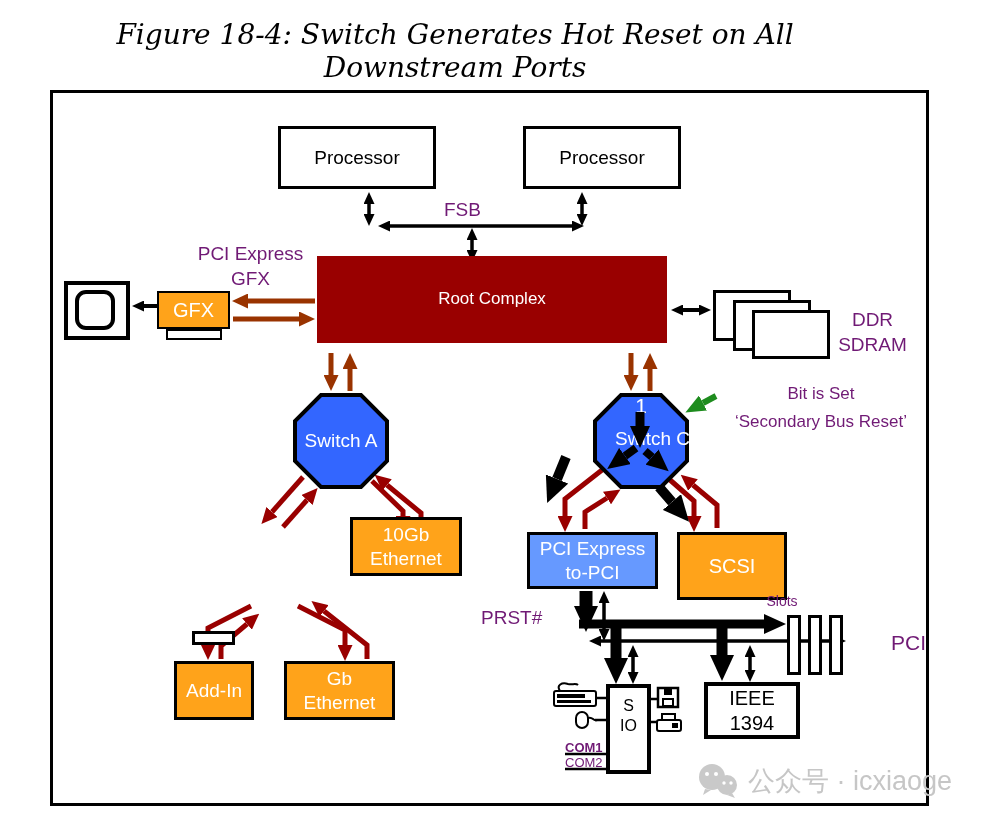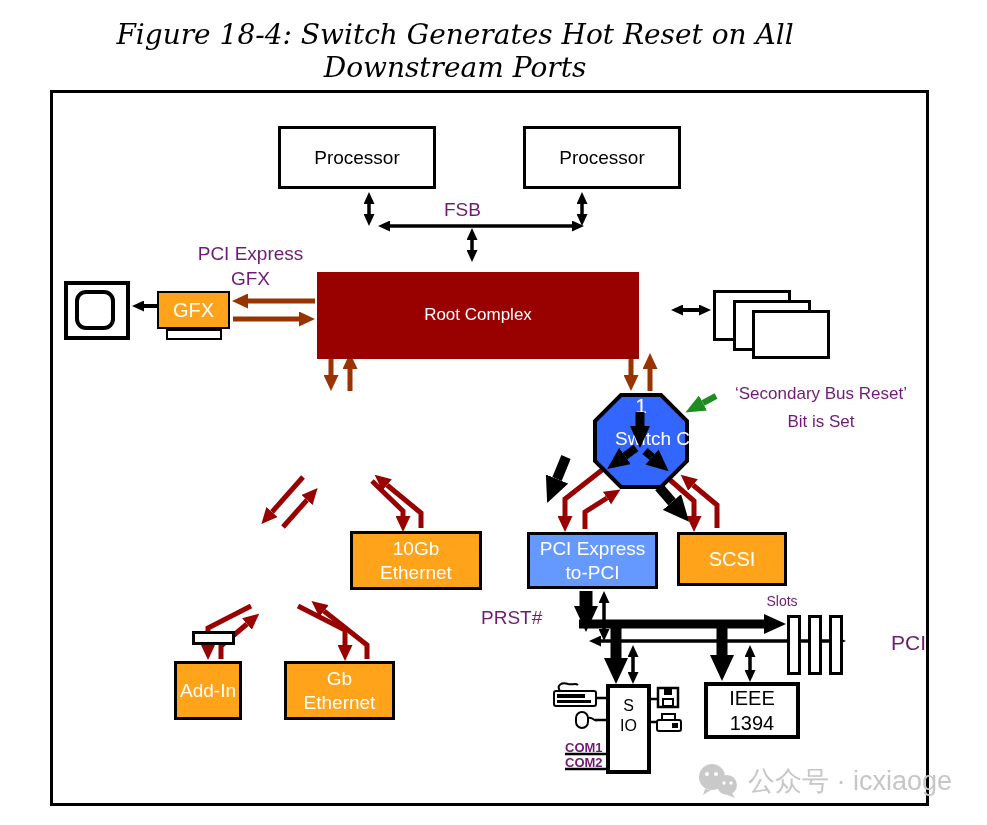--- a/index.html
+++ b/index.html
@@ -141,69 +141,79 @@
       <line class="cn" x1="565" y1="754" x2="610" y2="754"></line>
       <line class="cn" x1="565" y1="769" x2="610" y2="769"></line>
     </g>
   </svg>
 
   <div class="box" style="left:278px;top:126px;width:158px;height:63px">Processor</div>
   <div class="box" style="left:523px;top:126px;width:158px;height:63px">Processor</div>
 
   <div class="lbl" style="left:444px;top:198px">FSB</div>
 
-  <div class="box rcbox" style="left:317px;top:272px;width:322px;height:87px">Root Complex</div>
+  <div class="box rcbox" style="left:317px;top:256px;width:350px;height:87px">Root Complex</div>
 
   <div class="lbl center" style="left:183px;top:242px;width:135px">
     <div>PCI Express</div>
     <div>GFX</div>
   </div>
 
   <div class="box orange" style="left:157px;top:291px;width:73px;height:38px;font-size:20px;border-width:2.5px">GFX</div>
   <div class="box" style="left:166px;top:329px;width:56px;height:11px;border-width:2.5px"></div>
 
   <svg class="abs" style="left:64px;top:281px" width="66" height="59">
     <rect class="icon" x="2" y="2" width="62" height="55" stroke-width="4"></rect>
     <rect class="icon" x="13" y="11" width="36" height="36" rx="9" stroke-width="4"></rect>
   </svg>
 
   <div class="box" style="left:713px;top:290px;width:78px;height:51px"></div>
   <div class="box" style="left:733px;top:300px;width:78px;height:51px"></div>
   <div class="box" style="left:752px;top:310px;width:78px;height:49px"></div>
-
+  <div class="lbl center" style="left:825px;top:308px;width:95px">
+    <div>DDR</div>
+    <div>SDRAM</div>
+  </div>
+
+  <div class="oct" style="left:292px;top:392px;width:98px;height:98px">
+    <svg width="98" height="98">
+        <polygon class="octpoly" points="29,3 69,3 95,29 95,69 69,95 29,95 3,69 3,29"></polygon>
+      </svg>
+    <div class="olabel">Switch A</div>
+  </div>
 
   <div class="oct" style="left:592px;top:392px;width:98px;height:98px">
     <svg width="98" height="98">
         <polygon class="octpoly" points="29,3 69,3 95,29 95,69 69,95 29,95 3,69 3,29"></polygon>
       </svg>
     <div class="obadge">1</div>
     <div class="oclabelC">Switch C</div>
   </div>
 
 
   <div class="lbl center" style="left:700px;top:380px;width:242px;font-size:17px;line-height:1.65">
+    <div>Bit is Set</div>
     <div>‘Secondary Bus Reset’</div>
-    <div>Bit is Set</div>
-  </div>
-
-  <div class="box orange" style="left:350px;top:531px;width:132px;height:59px">
+  </div>
+
+  <div class="box orange" style="left:350px;top:517px;width:112px;height:59px">
     <div>10Gb</div>
     <div>Ethernet</div>
   </div>
 
   <div class="box bluebx" style="left:527px;top:532px;width:131px;height:57px">
     <div>PCI Express</div>
     <div>to-PCI</div>
   </div>
 
-  <div class="box orange" style="left:677px;top:532px;width:110px;height:54px;font-size:20px">SCSI</div>
+  <div class="box orange" style="left:677px;top:532px;width:110px;height:68px;font-size:20px">SCSI</div>
 
   <div class="box" style="left:192px;top:631px;width:43px;height:14px"></div>
 
-  <div class="box orange" style="left:174px;top:661px;width:68px;height:59px">Add-In</div>
+  <div class="box orange" style="left:174px;top:661px;width:80px;height:59px">Add-In</div>
 
   <div class="box orange" style="left:284px;top:661px;width:111px;height:59px">
     <div>Gb</div>
     <div>Ethernet</div>
   </div>
 
   <div class="lbl" style="left:481px;top:606px">PRST#</div>
   <div class="lbl center" style="left:752px;top:592px;width:60px;font-size:14px">Slots</div>
 
   <div class="box" style="left:787px;top:615px;width:14px;height:60px"></div>
@@ -216,21 +226,21 @@
     <div>S</div>
     <div>IO</div>
   </div>
 
   <div class="box" style="left:704px;top:682px;width:96px;height:57px;border-width:4px;font-size:20px">
     <div>IEEE</div>
     <div>1394</div>
   </div>
 
   <div class="lbl" style="left:565px;top:740px;font-size:13px;font-weight:bold">COM1</div>
-  <div class="lbl" style="left:565px;top:755px;font-size:13px;font-weight:bold">COM2</div>
+  <div class="lbl" style="left:565px;top:755px;font-size:13px;font-weight:normal">COM2</div>
 
   <svg class="abs" style="left:552px;top:680px" width="46" height="28">
     <path d="M8,11 C4,5 10,2 16,4 C20,5 24,3 26,5" fill="none" stroke="#000" stroke-width="2"></path>
     <rect class="icon" x="2" y="11" width="42" height="15" rx="2" stroke-width="2"></rect>
     <rect x="5" y="14" width="28" height="4" fill="#000"></rect>
     <rect x="5" y="20" width="34" height="3" fill="#000"></rect>
   </svg>
   <svg class="abs" style="left:574px;top:709px" width="24" height="20">
     <rect class="icon" x="2" y="3" width="12" height="16" rx="6" stroke-width="2"></rect>
     <path d="M14,9 C19,7 19,13 23,11" fill="none" stroke="#000" stroke-width="2"></path>

